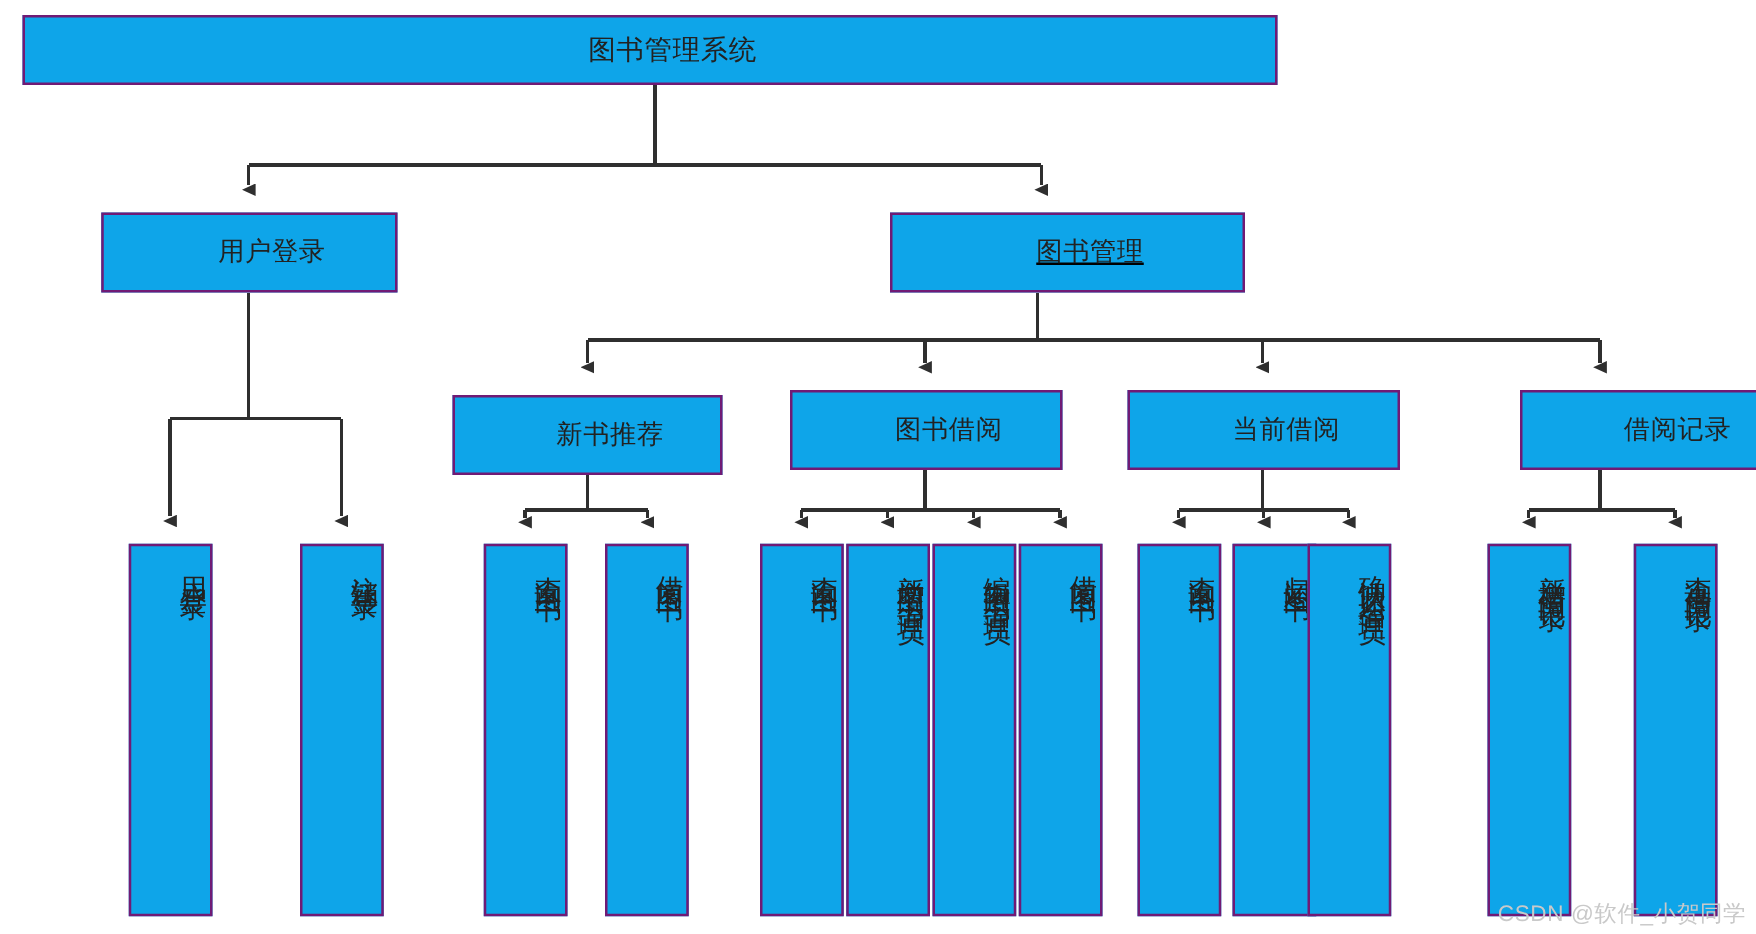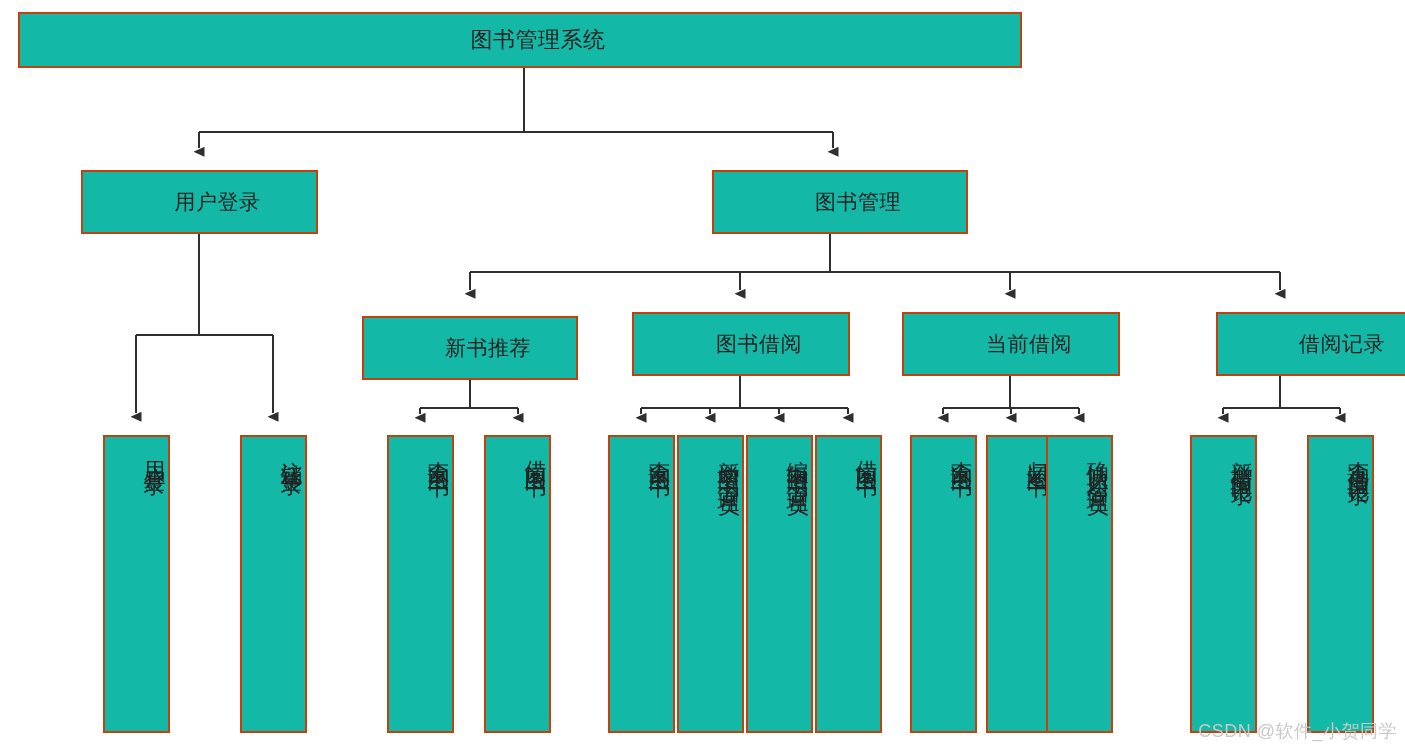--- a/index.html
+++ b/index.html
@@ -25,22 +25,22 @@
     position: absolute;
     left: 0;
     top: 0;
     width: 1405px;
     height: 747px;
     display: block;
   }
   .node-box {
     position: absolute;
     box-sizing: border-box;
-    border: 2px solid #c2410c;
-    background: #14b8a6;
+    border: 2px solid #701a75;
+    background: #0ea5e9;
     display: flex;
     align-items: center;
     justify-content: center;
     overflow: hidden;
     padding-left: 36px;
   }
   .node-label {
     color: #222222;
     text-align: center;
     line-height: 1.18;
@@ -133,21 +133,21 @@
     </g>
   </svg>
 
   <div class="node-box root horiz" style="left:18px; top:12px; width:1004px; height:56px;">
     <span class="node-label">图书管理系统</span>
   </div>
 
   <div class="node-box horiz" style="left:81px; top:170px; width:237px; height:64px;">
     <span class="node-label">用户登录</span>
   </div>
-  <div class="node-box horiz" style="left:712px; top:170px; width:256px; height:64px;">
+  <div class="node-box horiz" style="left:712px; top:170px; width:284px; height:64px;text-decoration:underline;">
     <span class="node-label">图书管理</span>
   </div>
 
   <div class="node-box horiz" style="left:362px; top:316px; width:216px; height:64px;">
     <span class="node-label">新书推荐</span>
   </div>
   <div class="node-box horiz" style="left:632px; top:312px; width:218px; height:64px;">
     <span class="node-label">图书借阅</span>
   </div>
   <div class="node-box horiz" style="left:902px; top:312px; width:218px; height:64px;">

